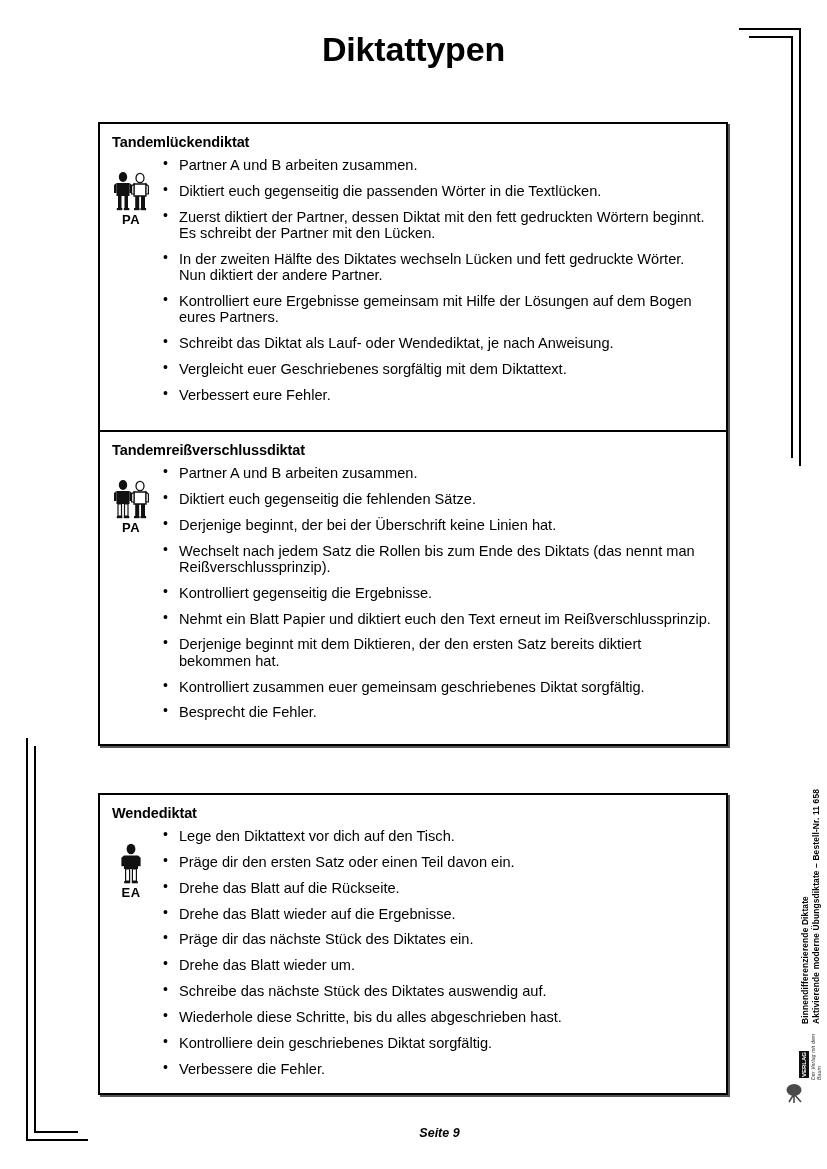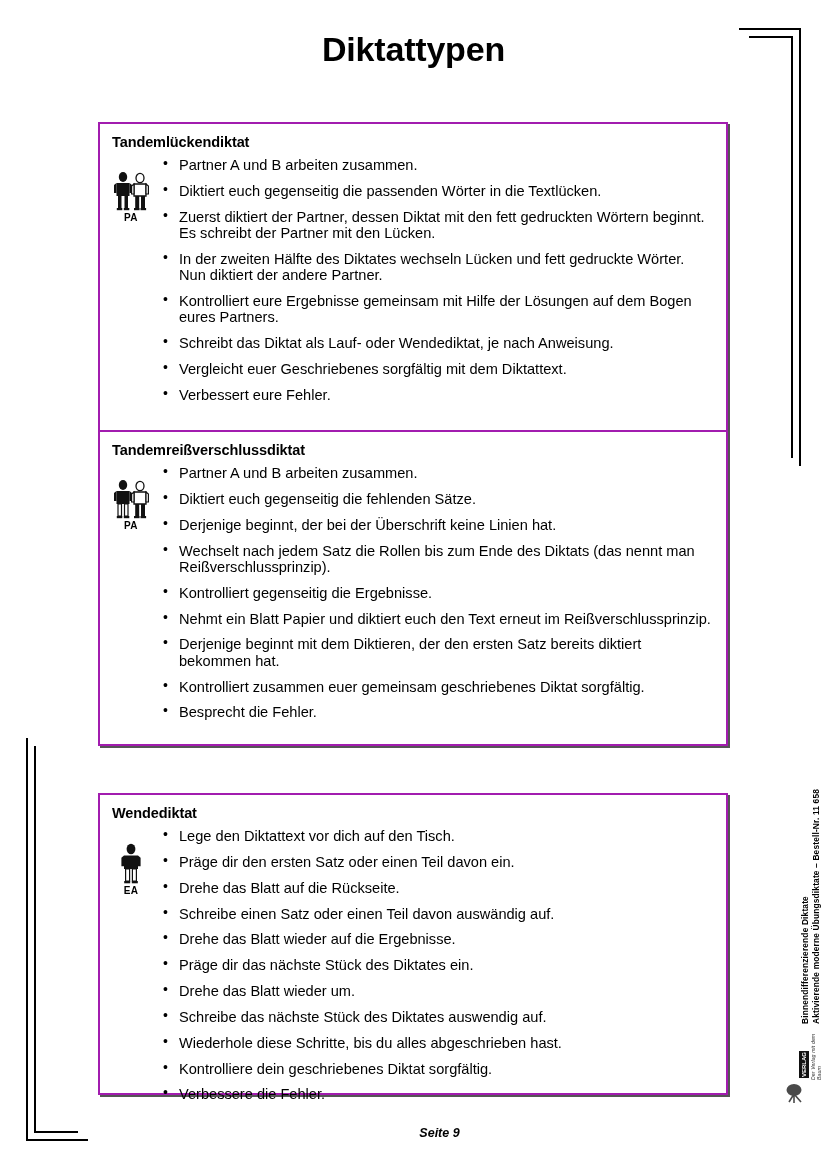--- a/index.html
+++ b/index.html
@@ -57,21 +57,21 @@
   #bracket-bottom-left .v1 { bottom: 0; left: 0; height: 403px; }
   #bracket-bottom-left .h2 { bottom: 8px; left: 8px; width: 44px; }
   #bracket-bottom-left .v2 { bottom: 8px; left: 8px; height: 387px; }
 
   
   .section-box {
     position: absolute;
     left: 98px;
     width: 630px;
     box-sizing: border-box;
-    border: 2px solid #a21caf;
+    border: 2px solid #000000;
     background: #ffffff;
     box-shadow: 2px 2px 0 #555;
   }
   #box-tandemlueckendiktat   { top: 122px; height: 311px; }
   #box-tandemreissverschluss { top: 430px; height: 316px; }
   #box-wendediktat           { top: 793px; height: 302px; }
 
   .box-heading {
     font-size: 14.5px;
     font-weight: bold;
@@ -88,21 +88,21 @@
   
   .icon-col {
     flex: 0 0 62px;
     padding-top: 14px;
     display: flex;
     flex-direction: column;
     align-items: center;
   }
   .icon-col svg { display: block; }
   .icon-label {
-    font-size: 10px;
+    font-size: 13px;
     font-weight: bold;
     letter-spacing: 0.4px;
     margin-top: 1px;
   }
 
   
   .bullet-list {
     flex: 1 1 auto;
     margin: 0;
     padding: 0 14px 0 0;
@@ -316,21 +316,20 @@
           <rect x="10.2" y="39" width="6" height="2.3" fill="#111"></rect>
           <rect x="17.8" y="39" width="6" height="2.3" fill="#111"></rect>
         </svg>
       </span>
       <span class="icon-label">EA</span>
     </div>
     <ul class="bullet-list">
       <li>Lege den Diktattext vor dich auf den Tisch.</li>
       <li>Präge dir den ersten Satz oder einen Teil davon ein.</li>
       <li>Drehe das Blatt auf die Rückseite.</li>
-      <li>Schreibe einen Satz oder einen Teil davon auswändig auf.</li>
       <li>Drehe das Blatt wieder auf die Ergebnisse.</li>
       <li>Präge dir das nächste Stück des Diktates ein.</li>
       <li>Drehe das Blatt wieder um.</li>
       <li>Schreibe das nächste Stück des Diktates auswendig auf.</li>
       <li>Wiederhole diese Schritte, bis du alles abgeschrieben hast.</li>
       <li>Kontrolliere dein geschriebenes Diktat sorgfältig.</li>
       <li>Verbessere die Fehler.</li>
     </ul>
   </div>
 </div>

